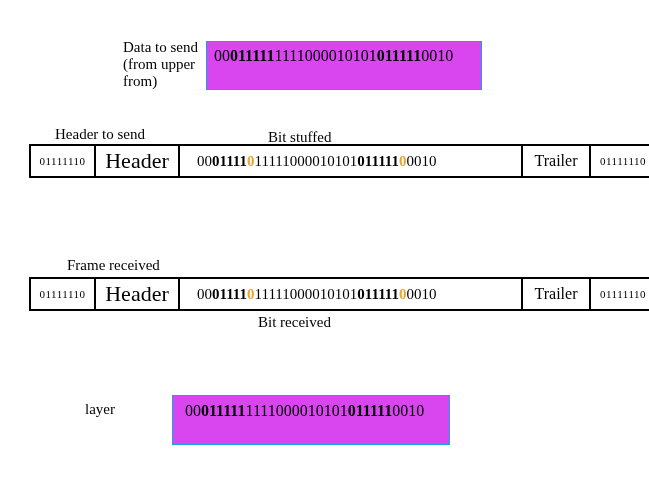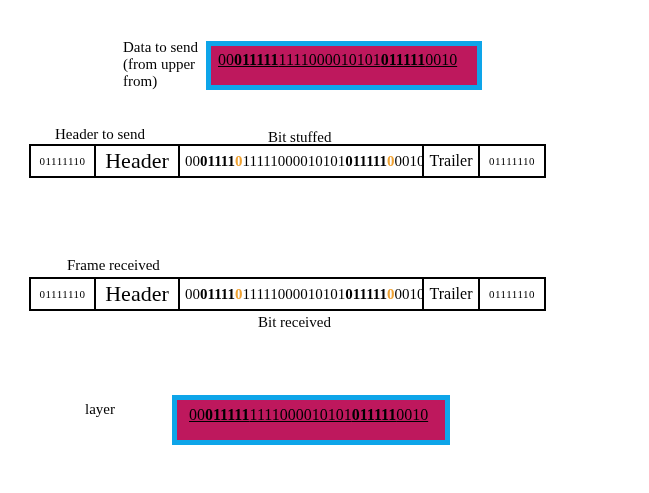--- a/index.html
+++ b/index.html
@@ -2,21 +2,21 @@
 <html><head>
 <meta charset="utf-8">
 <style>
   * { margin:0; padding:0; box-sizing:border-box; }
   html,body { background:#ffffff; }
   body { font-family:"Liberation Serif", serif; color:#000; }
   .canvas { position:relative; width:649px; height:493px; background:#fff; overflow:hidden; }
 
   .label { position:absolute; font-size:15px; line-height:17px; white-space:nowrap; }
 
-  .box { position:absolute; border:5px solid #0ea5e9; background:#be185d;text-decoration:underline; }
+  .box { position:absolute; border:1px solid #0ea5e9; background:#d946ef; }
   .top-box   { left:206px; top:41px;  width:276px; height:49px; padding:5px 0 0 7px; }
   .bottom-box{ left:172px; top:395px; width:278px; height:50px; padding:6px 0 0 12px; }
 
   .top-label    { left:123px; top:39px;  width:86px; white-space:normal; }
   .bottom-label { left:85px;  top:400px; width:92px; white-space:normal; line-height:18px; }
 
   .row1-title { left:55px;  top:126px; }
   .row1-annot { left:268px; top:129px; }
   .row2-title { left:67px;  top:257px; }
   .row2-annot { left:258px; top:314px; }
@@ -27,22 +27,22 @@
   .bits .s { font-weight:bold; }
 
   .frame-row { position:absolute; left:29px; display:flex; height:34px; }
   .frame-row.row1 { top:144px; }
   .frame-row.row2 { top:277px; }
   .cell { border:2px solid #000; border-left:none; background:#fff;
           display:flex; align-items:center; height:34px; }
   .cell:first-child { border-left:2px solid #000; }
   .cell-flag    { width:67px; justify-content:center; }
   .cell-header  { width:84px; justify-content:center; font-size:22px; }
-  .cell-data    { width:244px; padding-left:5px; }
-  .cell-trailer { width:56px; justify-content:center; font-size:16px; }
+  .cell-data    { width:343px; padding-left:17px; }
+  .cell-trailer { width:68px; justify-content:center; font-size:16px; }
   .cell-flag.end { width:66px; }
   .flag-text { font-size:11px; letter-spacing:0.5px; }
 </style>
 </head>
 <body>
 
 <div class="canvas">
 
   <div class="label top-label">
     <div>Data to send</div>

